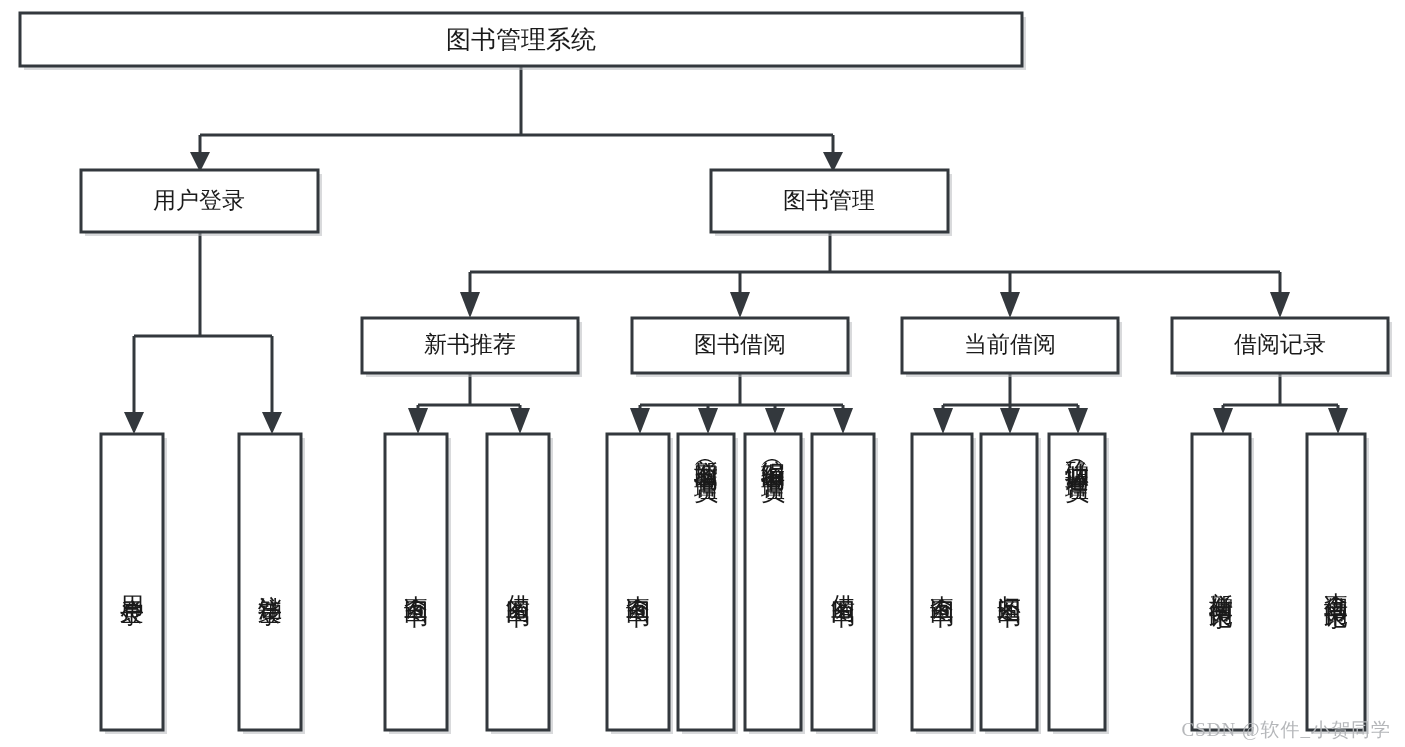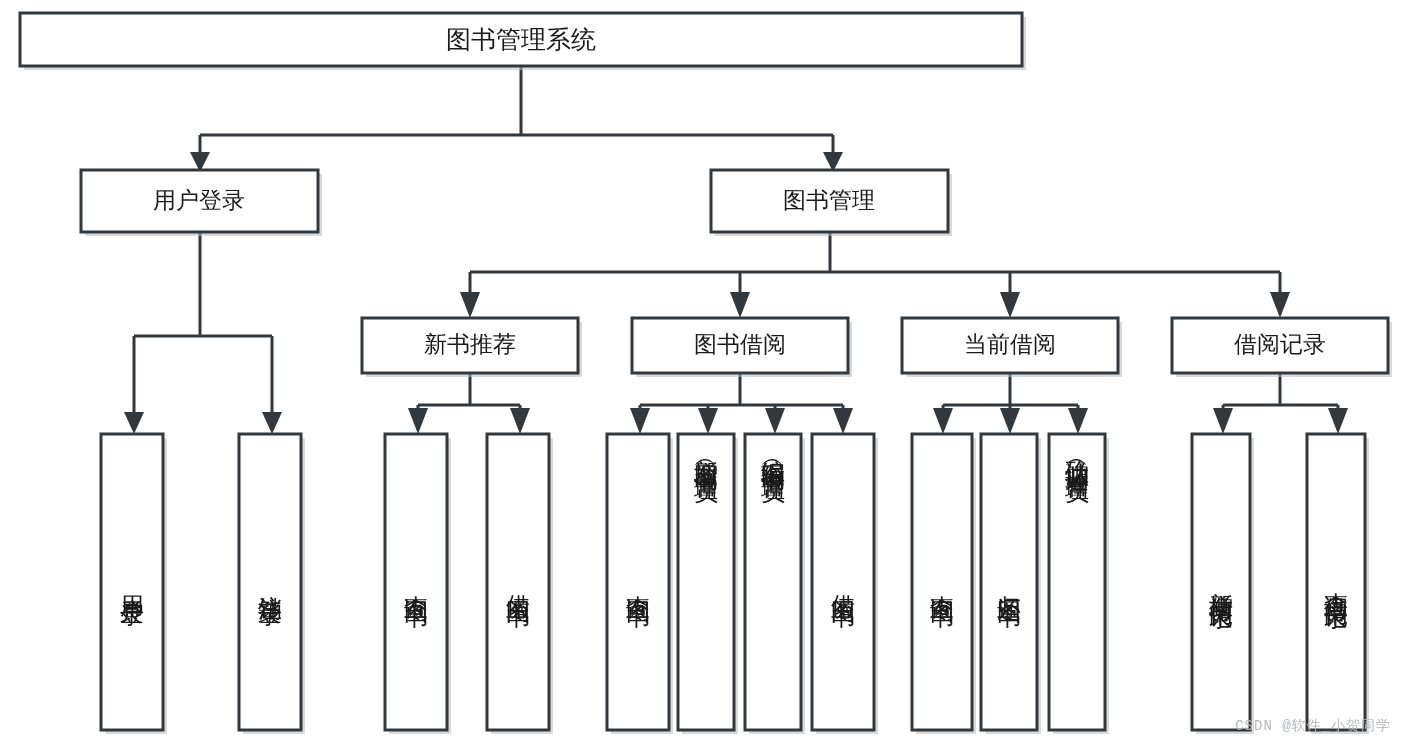--- a/index.html
+++ b/index.html
@@ -65,23 +65,23 @@
     font-size: 24px;
     line-height: 1.08;
     color: #1a1a1a;
     letter-spacing: 3px;
     text-align: center;
     white-space: nowrap;
   }
   .watermark {
     position: absolute;
     right: 14px;
-    bottom: 12px;
-    font-family: Liberation Mono, monospace;
-    font-size: 14px;
+    bottom: 4px;
+    font-family: Liberation Serif, serif;
+    font-size: 19px;
     color: #b5b7ba;
     letter-spacing: 1px;
     user-select: none;
   }
 </style>
 </head>
 <body>
 
 <div id="diagram-root">
 

